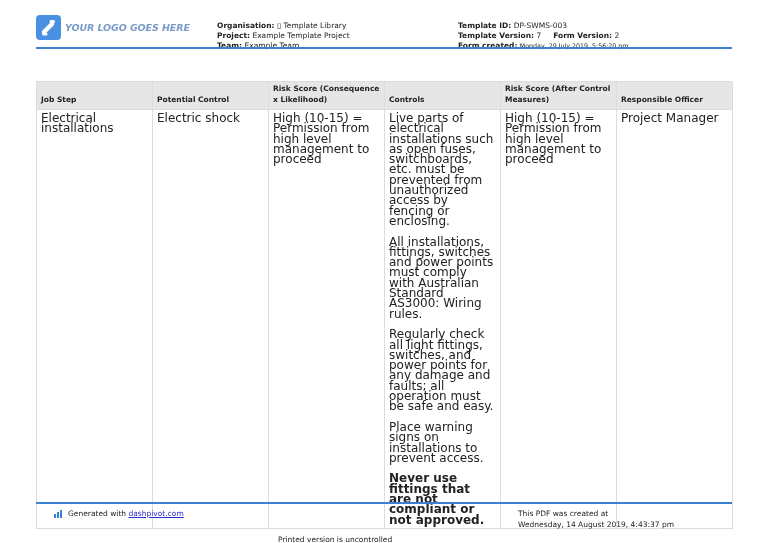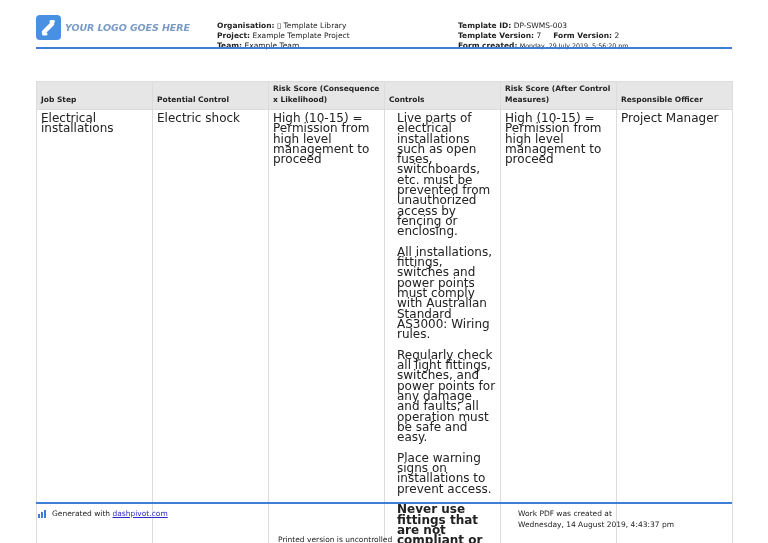--- a/index.html
+++ b/index.html
@@ -20,26 +20,26 @@
   .gap { display: inline-block; width: 12px; }
 
   .rule-top { position: absolute; left: 36px; top: 47px; width: 696px; height: 2px; background: #3d7fd6; }
 
   .section-title { position: absolute; left: 36px; top: 80px; font-size: 7.5px; font-weight: bold; color: #222; }
 
   table.swms { position: absolute; left: 36px; top: 81px; width: 696px; border-collapse: collapse; table-layout: fixed; }
   table.swms th, table.swms td { border: 1px solid #dcdcdc; vertical-align: top; text-align: left; }
   table.swms th { background: #e6e6e6; font-size: 7.5px; font-weight: bold; color: #222; height: 19px; padding: 2px 4px 4px 4px; vertical-align: bottom; line-height: 10.5px; }
   table.swms td { font-size: 12px; line-height: 10.3px; color: #222; padding: 3px 4px 3px 4px; height: 274px; }
-  .para { margin-bottom: 10.3px; margin-left: 8px; }
+  .para { margin-bottom: 10.3px; }
   .para:last-child { margin-bottom: 0; font-weight: bold; }
 
   .rule-bottom { position: absolute; left: 36px; top: 502px; width: 696px; height: 2px; background: #3d7fd6; }
   .footer { position: absolute; top: 509px; font-size: 7.5px; line-height: 10.5px; color: #222; }
-  .footer-left { left: 38px; display: flex; align-items: flex-start; }
+  .footer-left { left: 54px; display: flex; align-items: flex-start; }
   .footer-mid { left: 278px; margin-top: 26px; }
   .footer-right { left: 518px; }
   .bars { display: inline-flex; align-items: flex-end; height: 8px; margin-right: 5px; margin-top: 1px; }
   .bars span { display: inline-block; width: 2px; background: #3d7fd6; margin-right: 1px; }
   .link { color: #2b2bcc; text-decoration: underline; }
 </style>
 </head>
 <body>
 
 <div class="header">
@@ -118,15 +118,15 @@
   </span>
   <span><span>Generated with </span><span class="link">dashpivot.com</span></span>
 </div>
 
 <div class="footer footer-mid">
   <div>Printed version is uncontrolled</div>
   <div>Page 5 of 14</div>
 </div>
 
 <div class="footer footer-right">
-  <div>Work PDF was created at</div>
+  <div>This PDF was created at</div>
   <div>Wednesday, 14 August 2019, 4:43:37 pm</div>
 </div>
 
 </body></html>

